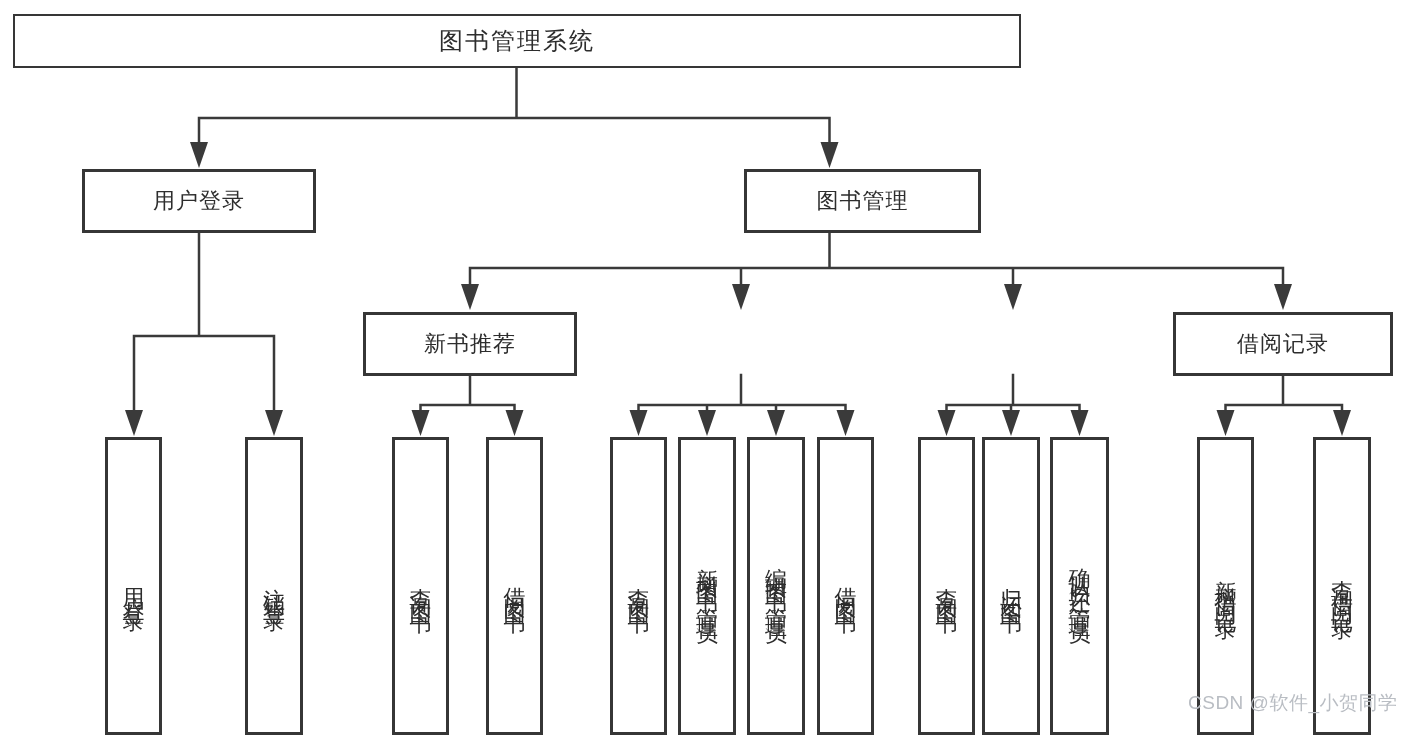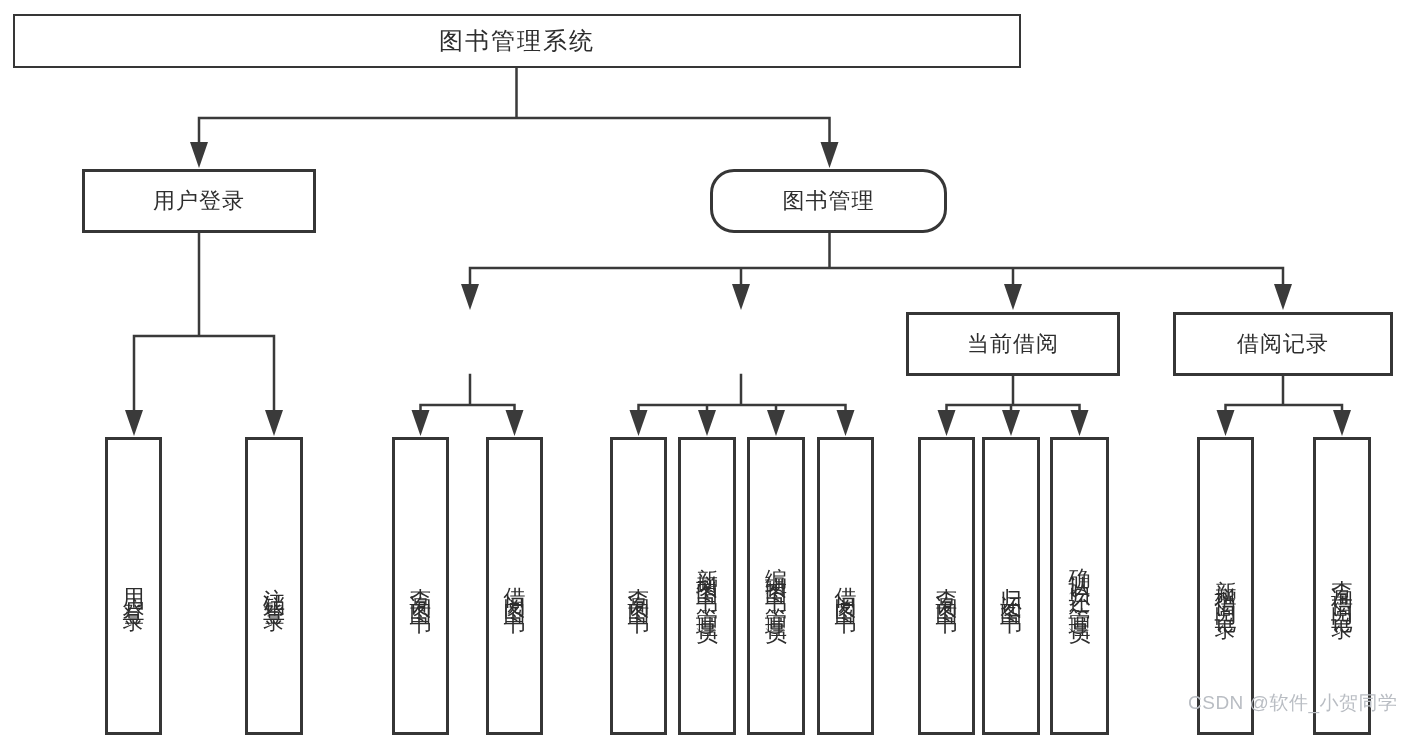--- a/index.html
+++ b/index.html
@@ -73,23 +73,23 @@
     <g>
       <path class="stem" d="M1283 375 V405 M1225.5 405 H1342 M1225.5 405 V416 M1342 405 V416"></path>
       <use class="head" href="#ah" x="1225.5" y="436"></use>
       <use class="head" href="#ah" x="1342" y="436"></use>
     </g>
   </svg>
 
   <div class="node hnode root-node" style="left:13px;top:14px;width:1008px;height:54px;">图书管理系统</div>
 
   <div class="node hnode" style="left:82px;top:169px;width:234px;height:64px;">用户登录</div>
-  <div class="node hnode" style="left:710px;top:169px;width:237px;height:64px;border-radius:24px;">图书管理</div>
+  <div class="node hnode" style="left:744px;top:169px;width:237px;height:64px;">图书管理</div>
 
-  <div class="node hnode" style="left:906px;top:312px;width:214px;height:64px;">当前借阅</div>
+  <div class="node hnode" style="left:363px;top:312px;width:214px;height:64px;">新书推荐</div>
   <div class="node hnode" style="left:1173px;top:312px;width:220px;height:64px;">借阅记录</div>
 
   <div class="node leaf" style="left:105px;top:437px;width:57px;height:298px;">
     <span>用户登录</span>
   </div>
   <div class="node leaf" style="left:245px;top:437px;width:58px;height:298px;">
     <span>注销登录</span>
   </div>
 
   <div class="node leaf" style="left:392px;top:437px;width:57px;height:298px;">

